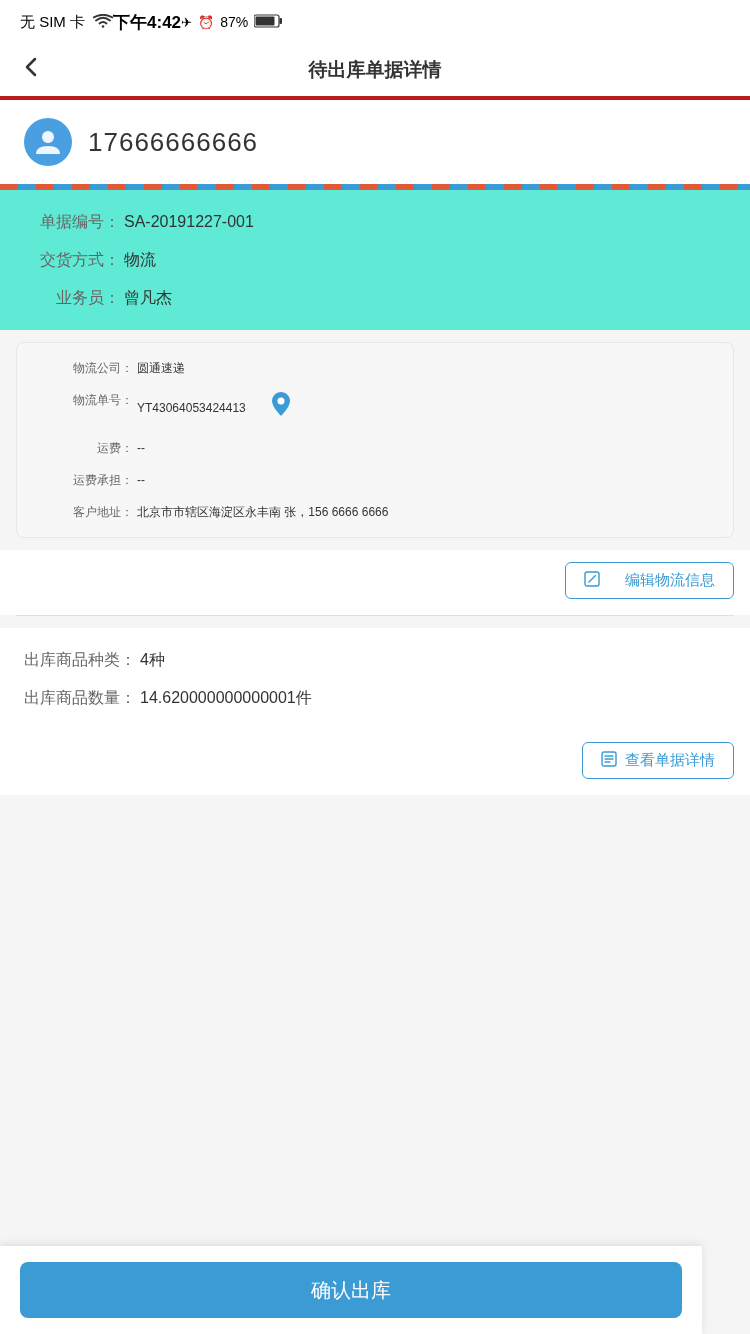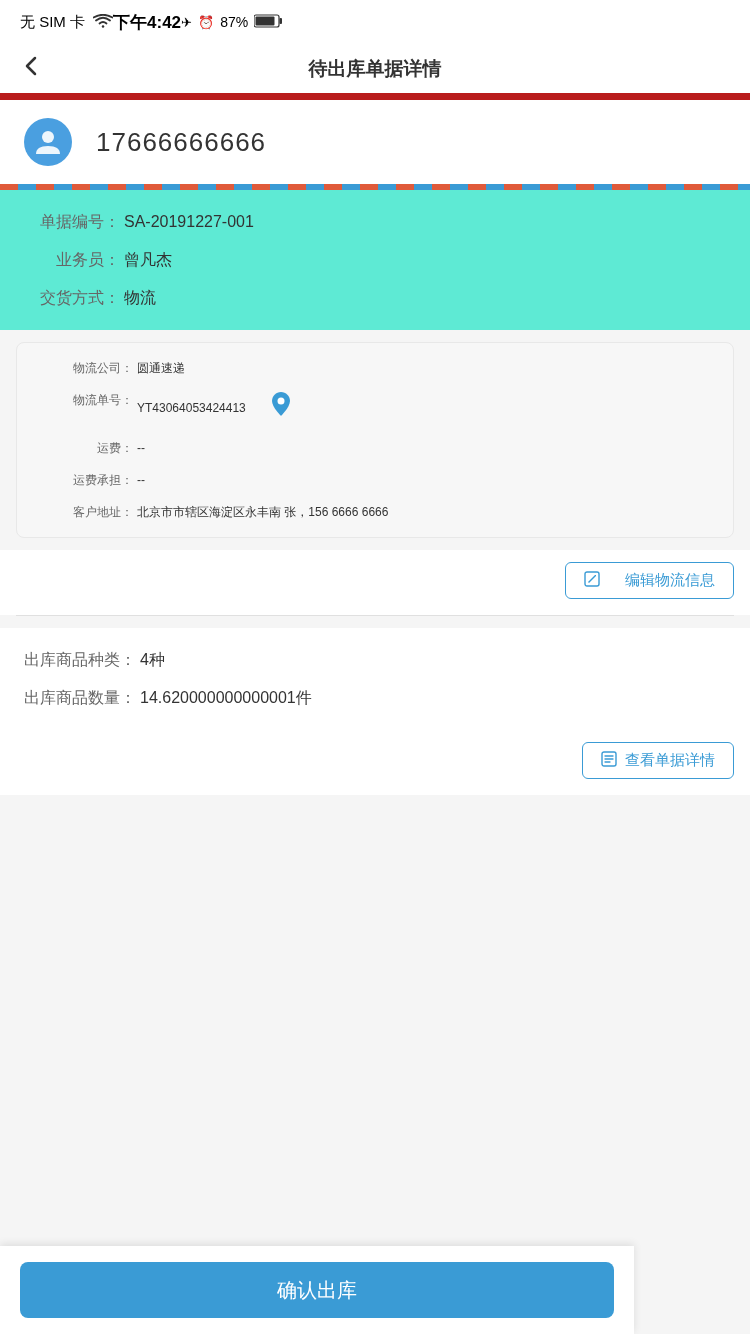--- a/index.html
+++ b/index.html
@@ -28,21 +28,21 @@
     .status-center { font-size: 17px; font-weight: 600; }
     .status-right { display: flex; align-items: center; gap: 6px; font-size: 14px; }
 
     
     .nav-bar {
       height: 56px;
       background: #fff;
       display: flex;
       align-items: center;
       padding: 0 20px;
-      border-bottom: 7px solid #b91c1c;
+      border-bottom: 4px solid #b91c1c;
       position: relative;
     }
     .back-btn {
       font-size: 24px;
       color: #333;
       cursor: pointer;
       padding: 8px;
       margin-left: -8px;
     }
     .nav-title {
@@ -64,21 +64,21 @@
       );
       margin: 0;
     }
 
     
     .customer-header {
       background: #fff;
       padding: 18px 24px;
       display: flex;
       align-items: center;
-      gap: 24px;
+      gap: 16px;
     }
     .avatar {
       width: 48px;
       height: 48px;
       border-radius: 50%;
       background: #4a9fe0;
       display: flex;
       align-items: center;
       justify-content: center;
       flex-shrink: 0;
@@ -212,21 +212,21 @@
     .bottom-spacer {
       height: 200px;
       background: #f5f5f5;
     }
 
     
     .confirm-btn-container {
       position: fixed;
       bottom: 0;
       left: 0;
-      width: 634px;
+      width: 702px;
       padding: 16px 20px;
       background: #fff;
       box-shadow: 0 -2px 8px rgba(0,0,0,0.1);
     }
     .confirm-btn {
       width: 100%;
       height: 56px;
       background: #3a9bd5;
       color: #fff;
       border: none;
@@ -289,26 +289,26 @@
 </div>
 
 <div class="dashed-line"></div>
 
 <div class="info-section">
   <div class="info-row">
     <span class="info-label">单据编号：</span>
     <span class="info-value">SA-20191227-001</span>
   </div>
   <div class="info-row">
+    <span class="info-label">交货方式：</span>
+    <span class="info-value">物流</span>
+  </div>
+  <div class="info-row">
     <span class="info-label">业务员：</span>
     <span class="info-value">曾凡杰</span>
-  </div>
-  <div class="info-row">
-    <span class="info-label">交货方式：</span>
-    <span class="info-value">物流</span>
   </div>
 </div>
 
 <div class="logistics-section">
   <div class="logistics-row">
     <span class="logistics-label">物流公司：</span>
     <span class="logistics-value">圆通速递</span>
   </div>
   <div class="logistics-row">
     <span class="logistics-label">物流单号：</span>

